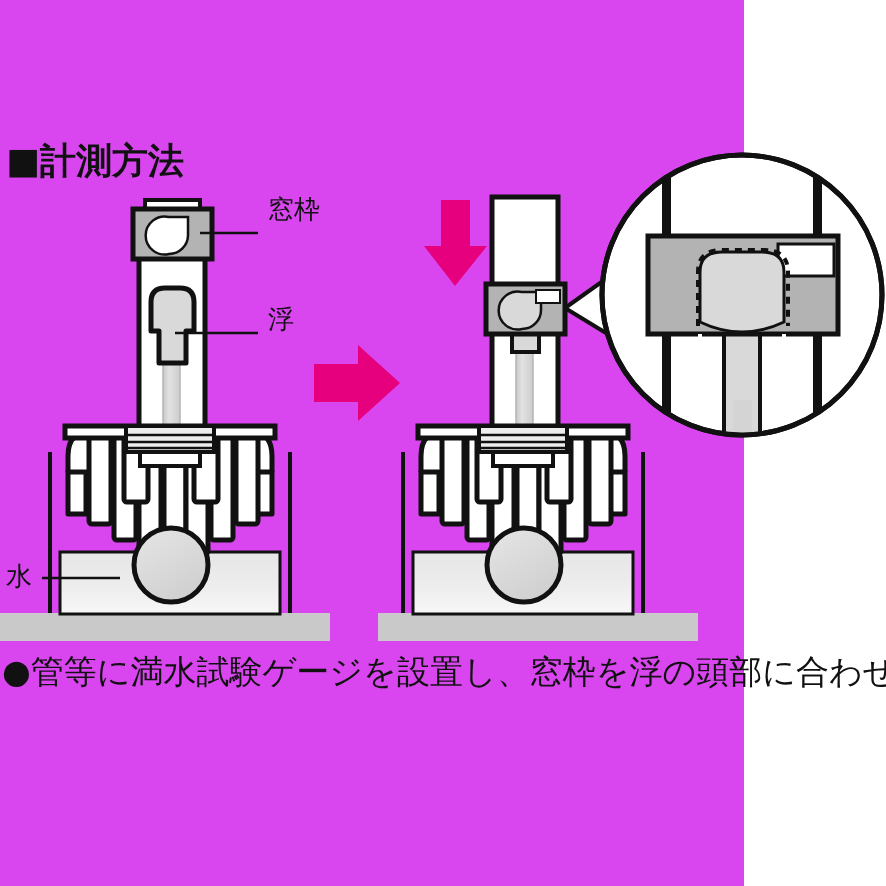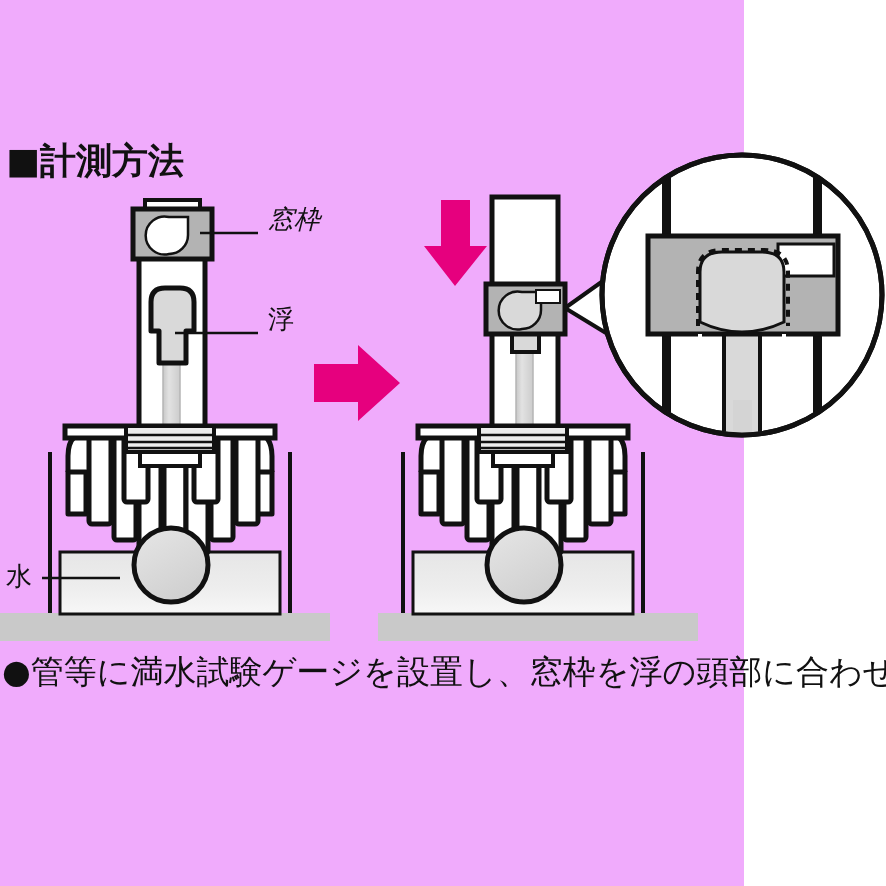--- a/index.html
+++ b/index.html
@@ -5,21 +5,21 @@
   html,body{margin:0;padding:0;background:#ffffff;}
   body{
     width:886px;height:886px;
     font-family:"DejaVu Sans","Liberation Sans",sans-serif;
     color:#111111;
     overflow:hidden;
   }
   #page{
     position:relative;
     width:744px;height:886px;
-    background:#f0abfc;
+    background:#d946ef;
   }
   .title{
     position:absolute;
     left:6px; top:143px;
     font-size:36px;
     font-weight:700;
     letter-spacing:0px;
     line-height:1;
     color:#111111;
     white-space:nowrap;
@@ -33,21 +33,21 @@
     color:#111111;
     white-space:nowrap;
   }
   .label{
     position:absolute;
     font-size:26px;
     line-height:1;
     color:#111111;
     white-space:nowrap;
   }
-  #lbl-mado{ left:268px; top:206px;font-style:italic; }
+  #lbl-mado{ left:268px; top:196px; }
   #lbl-uki { left:268px; top:306px; }
   #lbl-mizu{ left:6px;  top:563px; }
   svg.art{
     position:absolute;left:0;top:0;
     width:886px;height:886px;
     overflow:visible;
   }
 </style>
 </head>
 <body>

